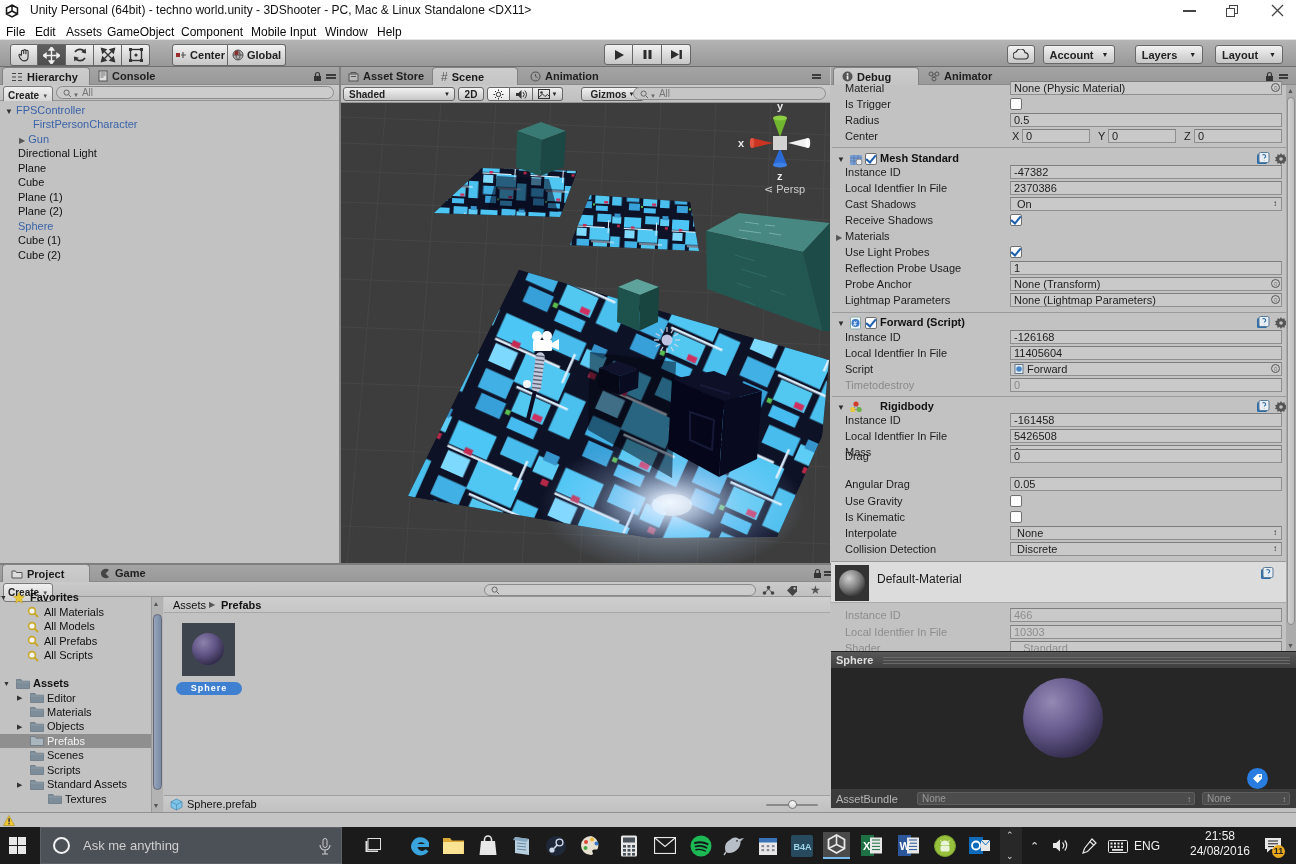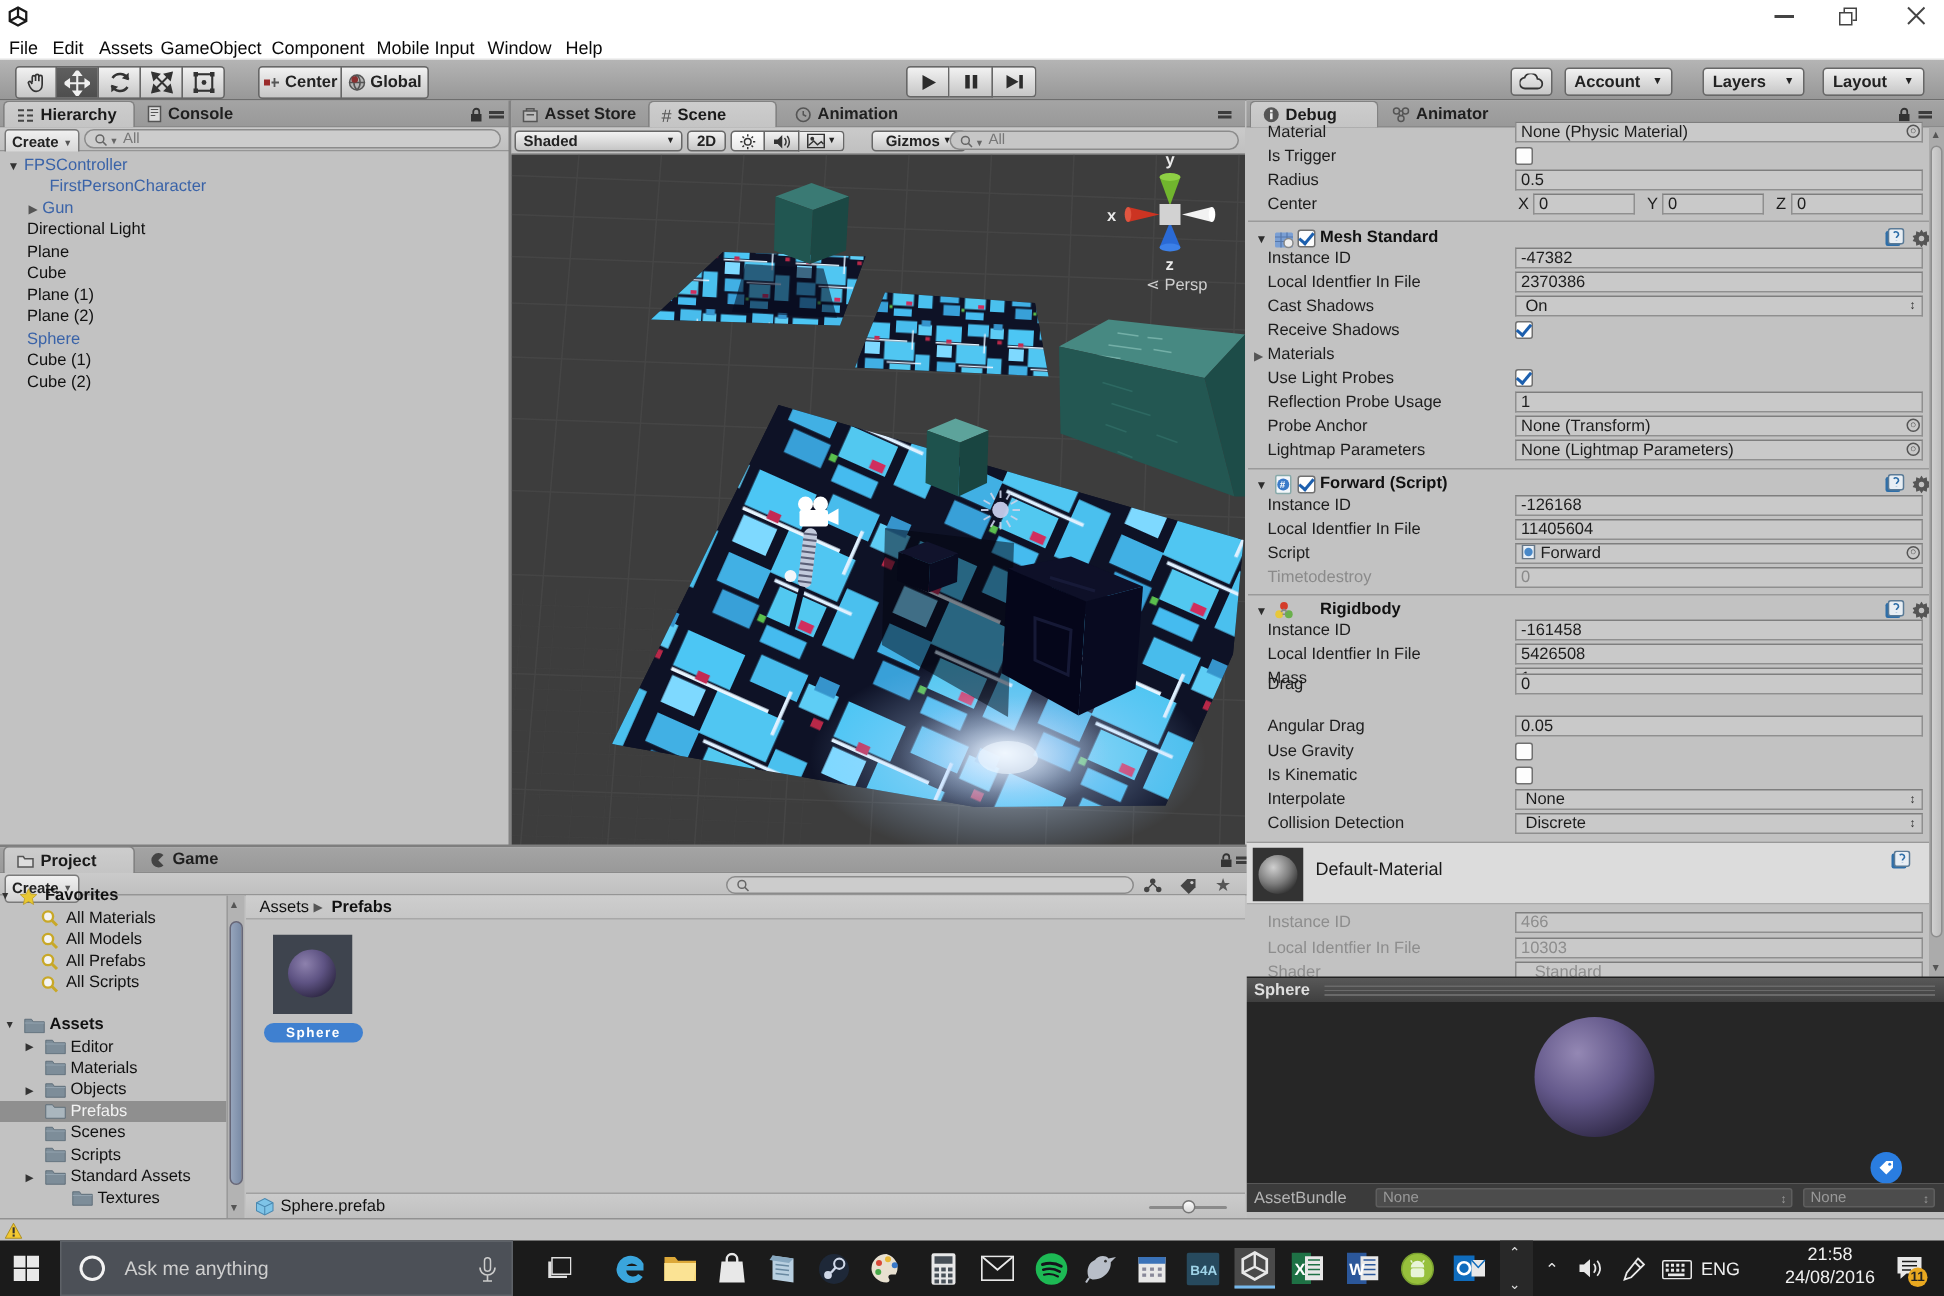--- a/index.html
+++ b/index.html
@@ -35,20 +35,21 @@
 .blue{color:#3a63a8}
 .tk{position:absolute;top:832px;width:27px;height:27px;display:flex;align-items:center;justify-content:center}
 </style>
 </head>
 <body>
 
 <div class="abs" id="titlebar">
  <svg class="abs" style="left:5px;top:4px" width="14" height="14" viewBox="0 0 14 14">
       <path d="M7 1 L12.5 4 L12.5 10 L7 13 L1.5 10 L1.5 4 Z M7 1 L7 7 L12.5 10 M7 7 L1.5 10" fill="none" stroke="#1a1a1a" stroke-width="1.5"></path>
     </svg>
+ <div class="abs" style="left:30px;top:3px;font-size:12px;color:#111">Unity Personal (64bit) - techno world.unity - 3DShooter - PC, Mac &amp; Linux Standalone &lt;DX11&gt;</div>
  <div class="abs" style="left:1183px;top:10px;width:13px;height:1.5px;background:#444"></div>
  <div class="abs" style="left:1229px;top:5px;width:9px;height:9px;border:1.2px solid #444"></div>
  <div class="abs" style="left:1226px;top:8px;width:9px;height:9px;border:1.2px solid #444;background:#fff"></div>
  <svg class="abs" style="left:1271px;top:4px" width="13" height="13" viewBox="0 0 13 13">
       <path d="M1 1 L12 12 M12 1 L1 12" stroke="#444" stroke-width="1.3"></path>
     </svg>
 </div>
 
 <div class="abs" id="menubar">
  <div class="menu" style="left:6px">File</div>

